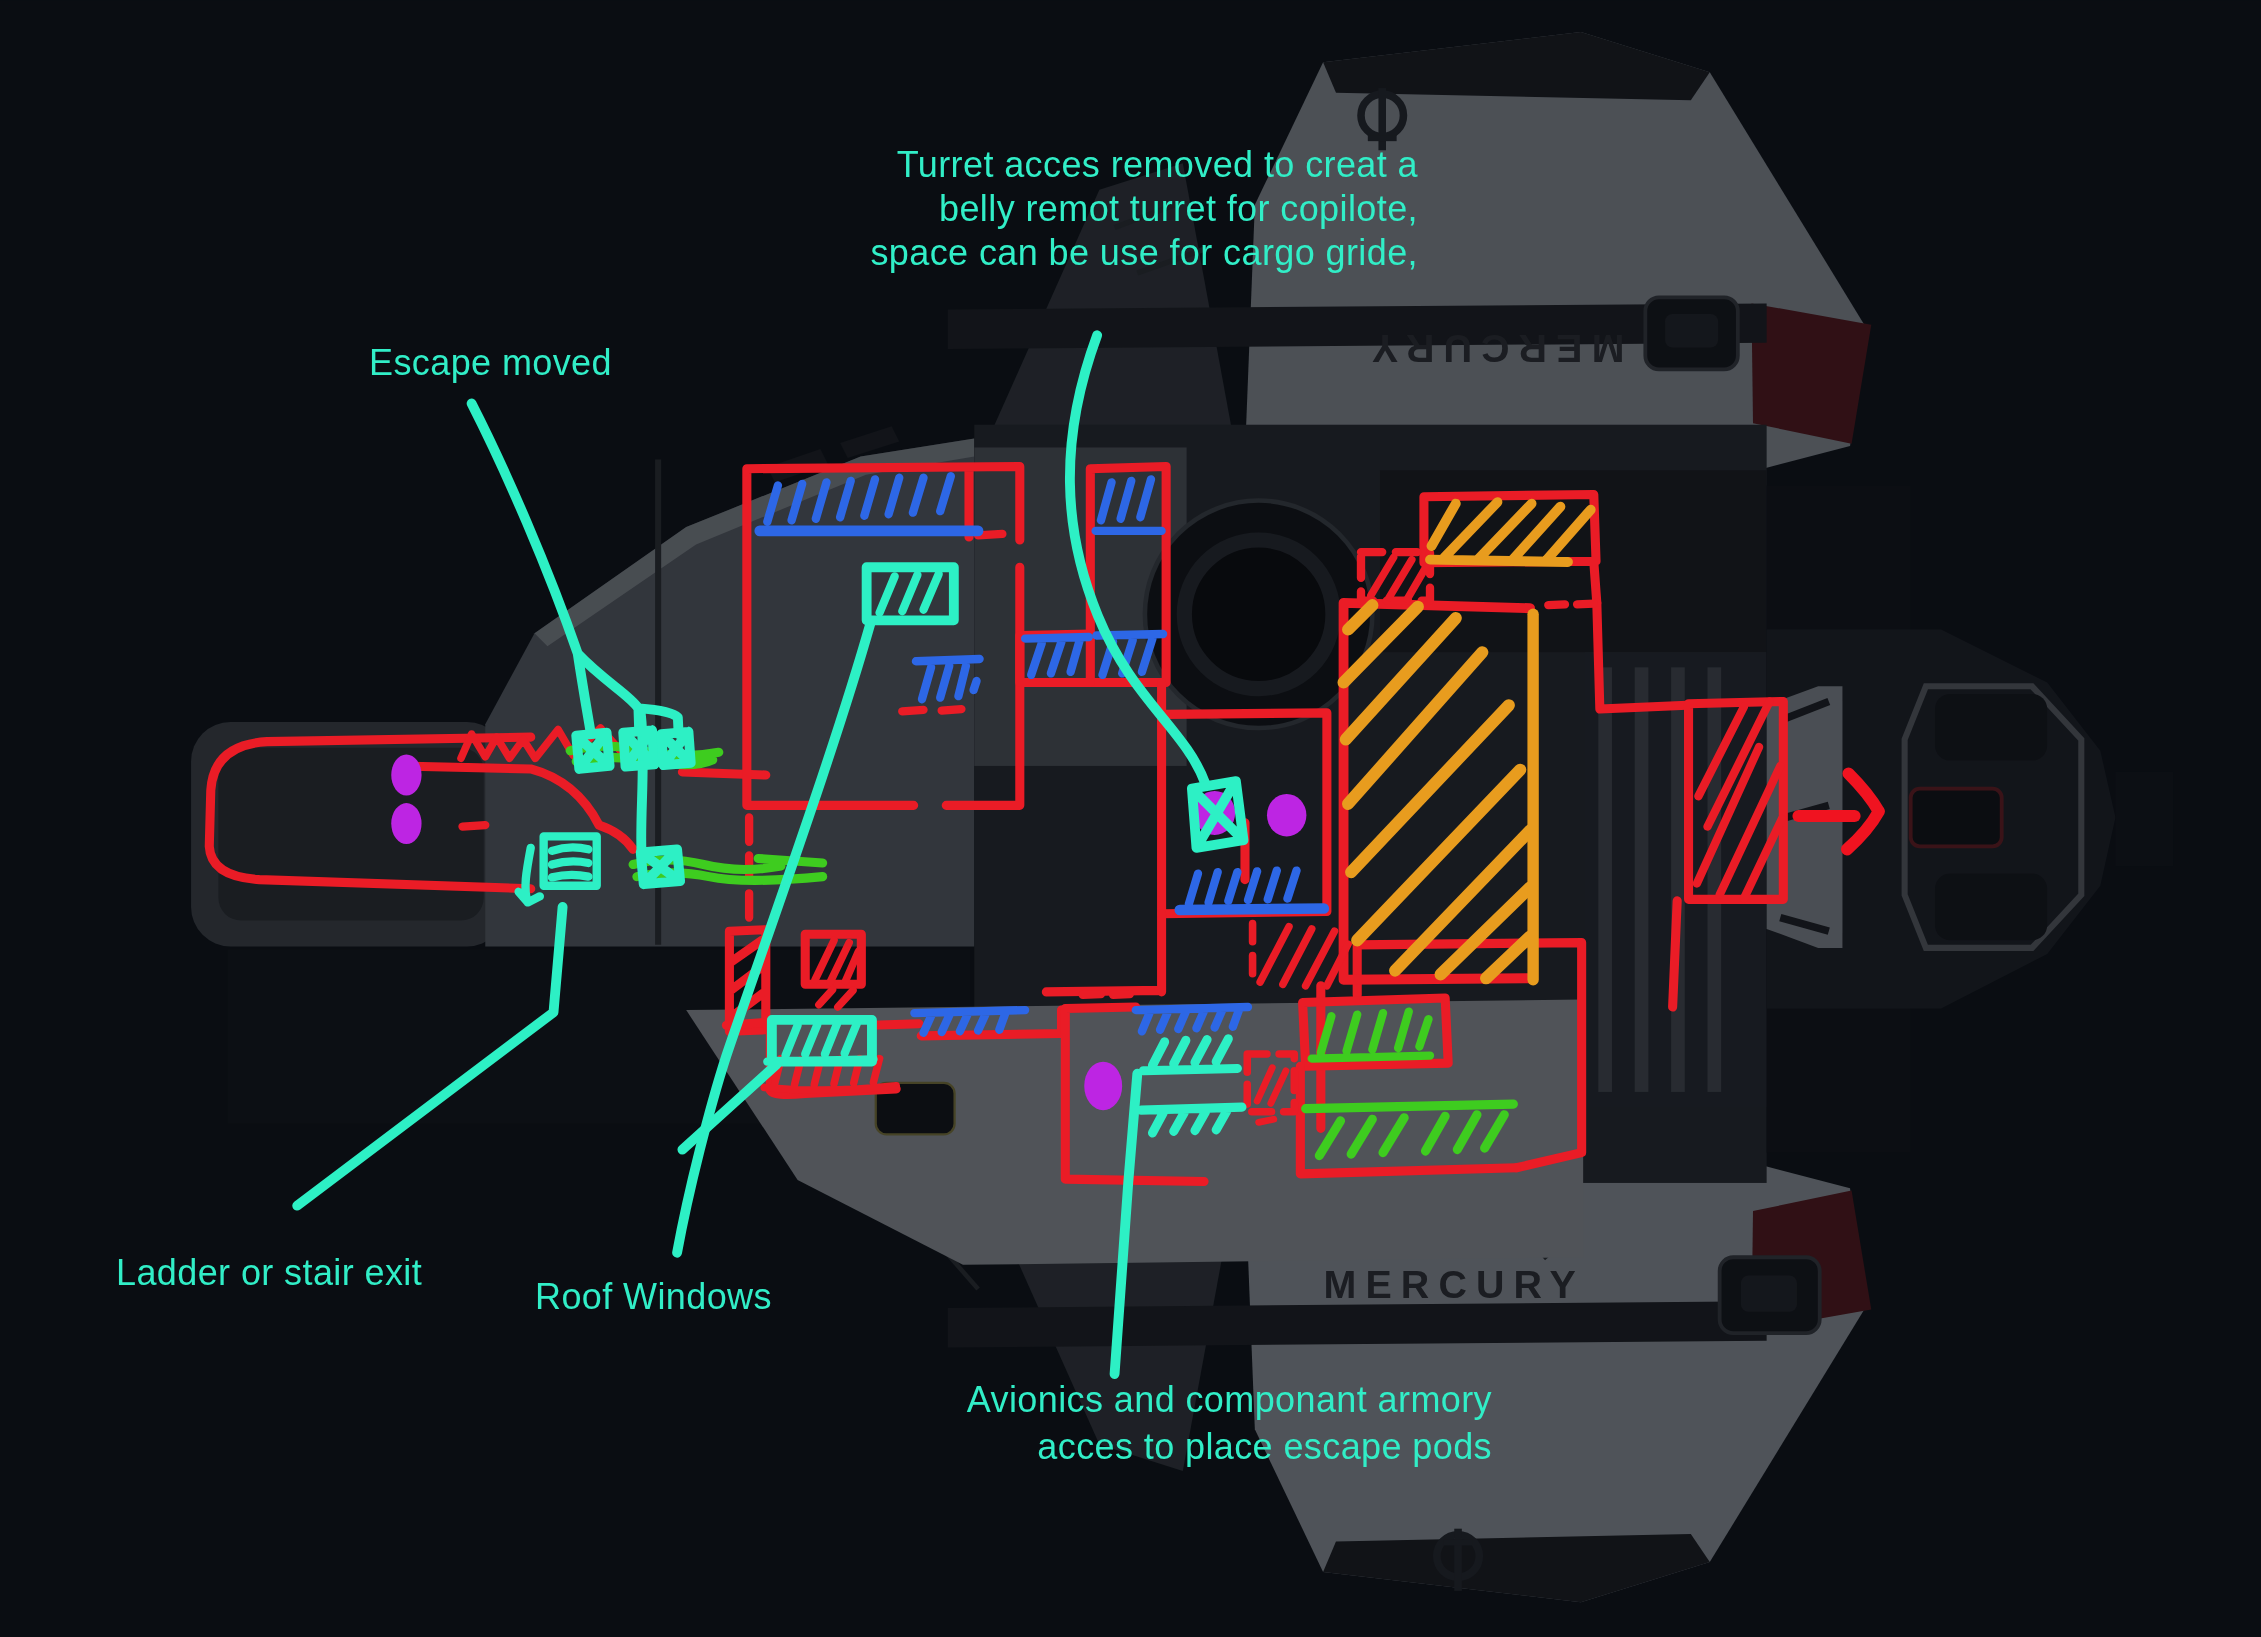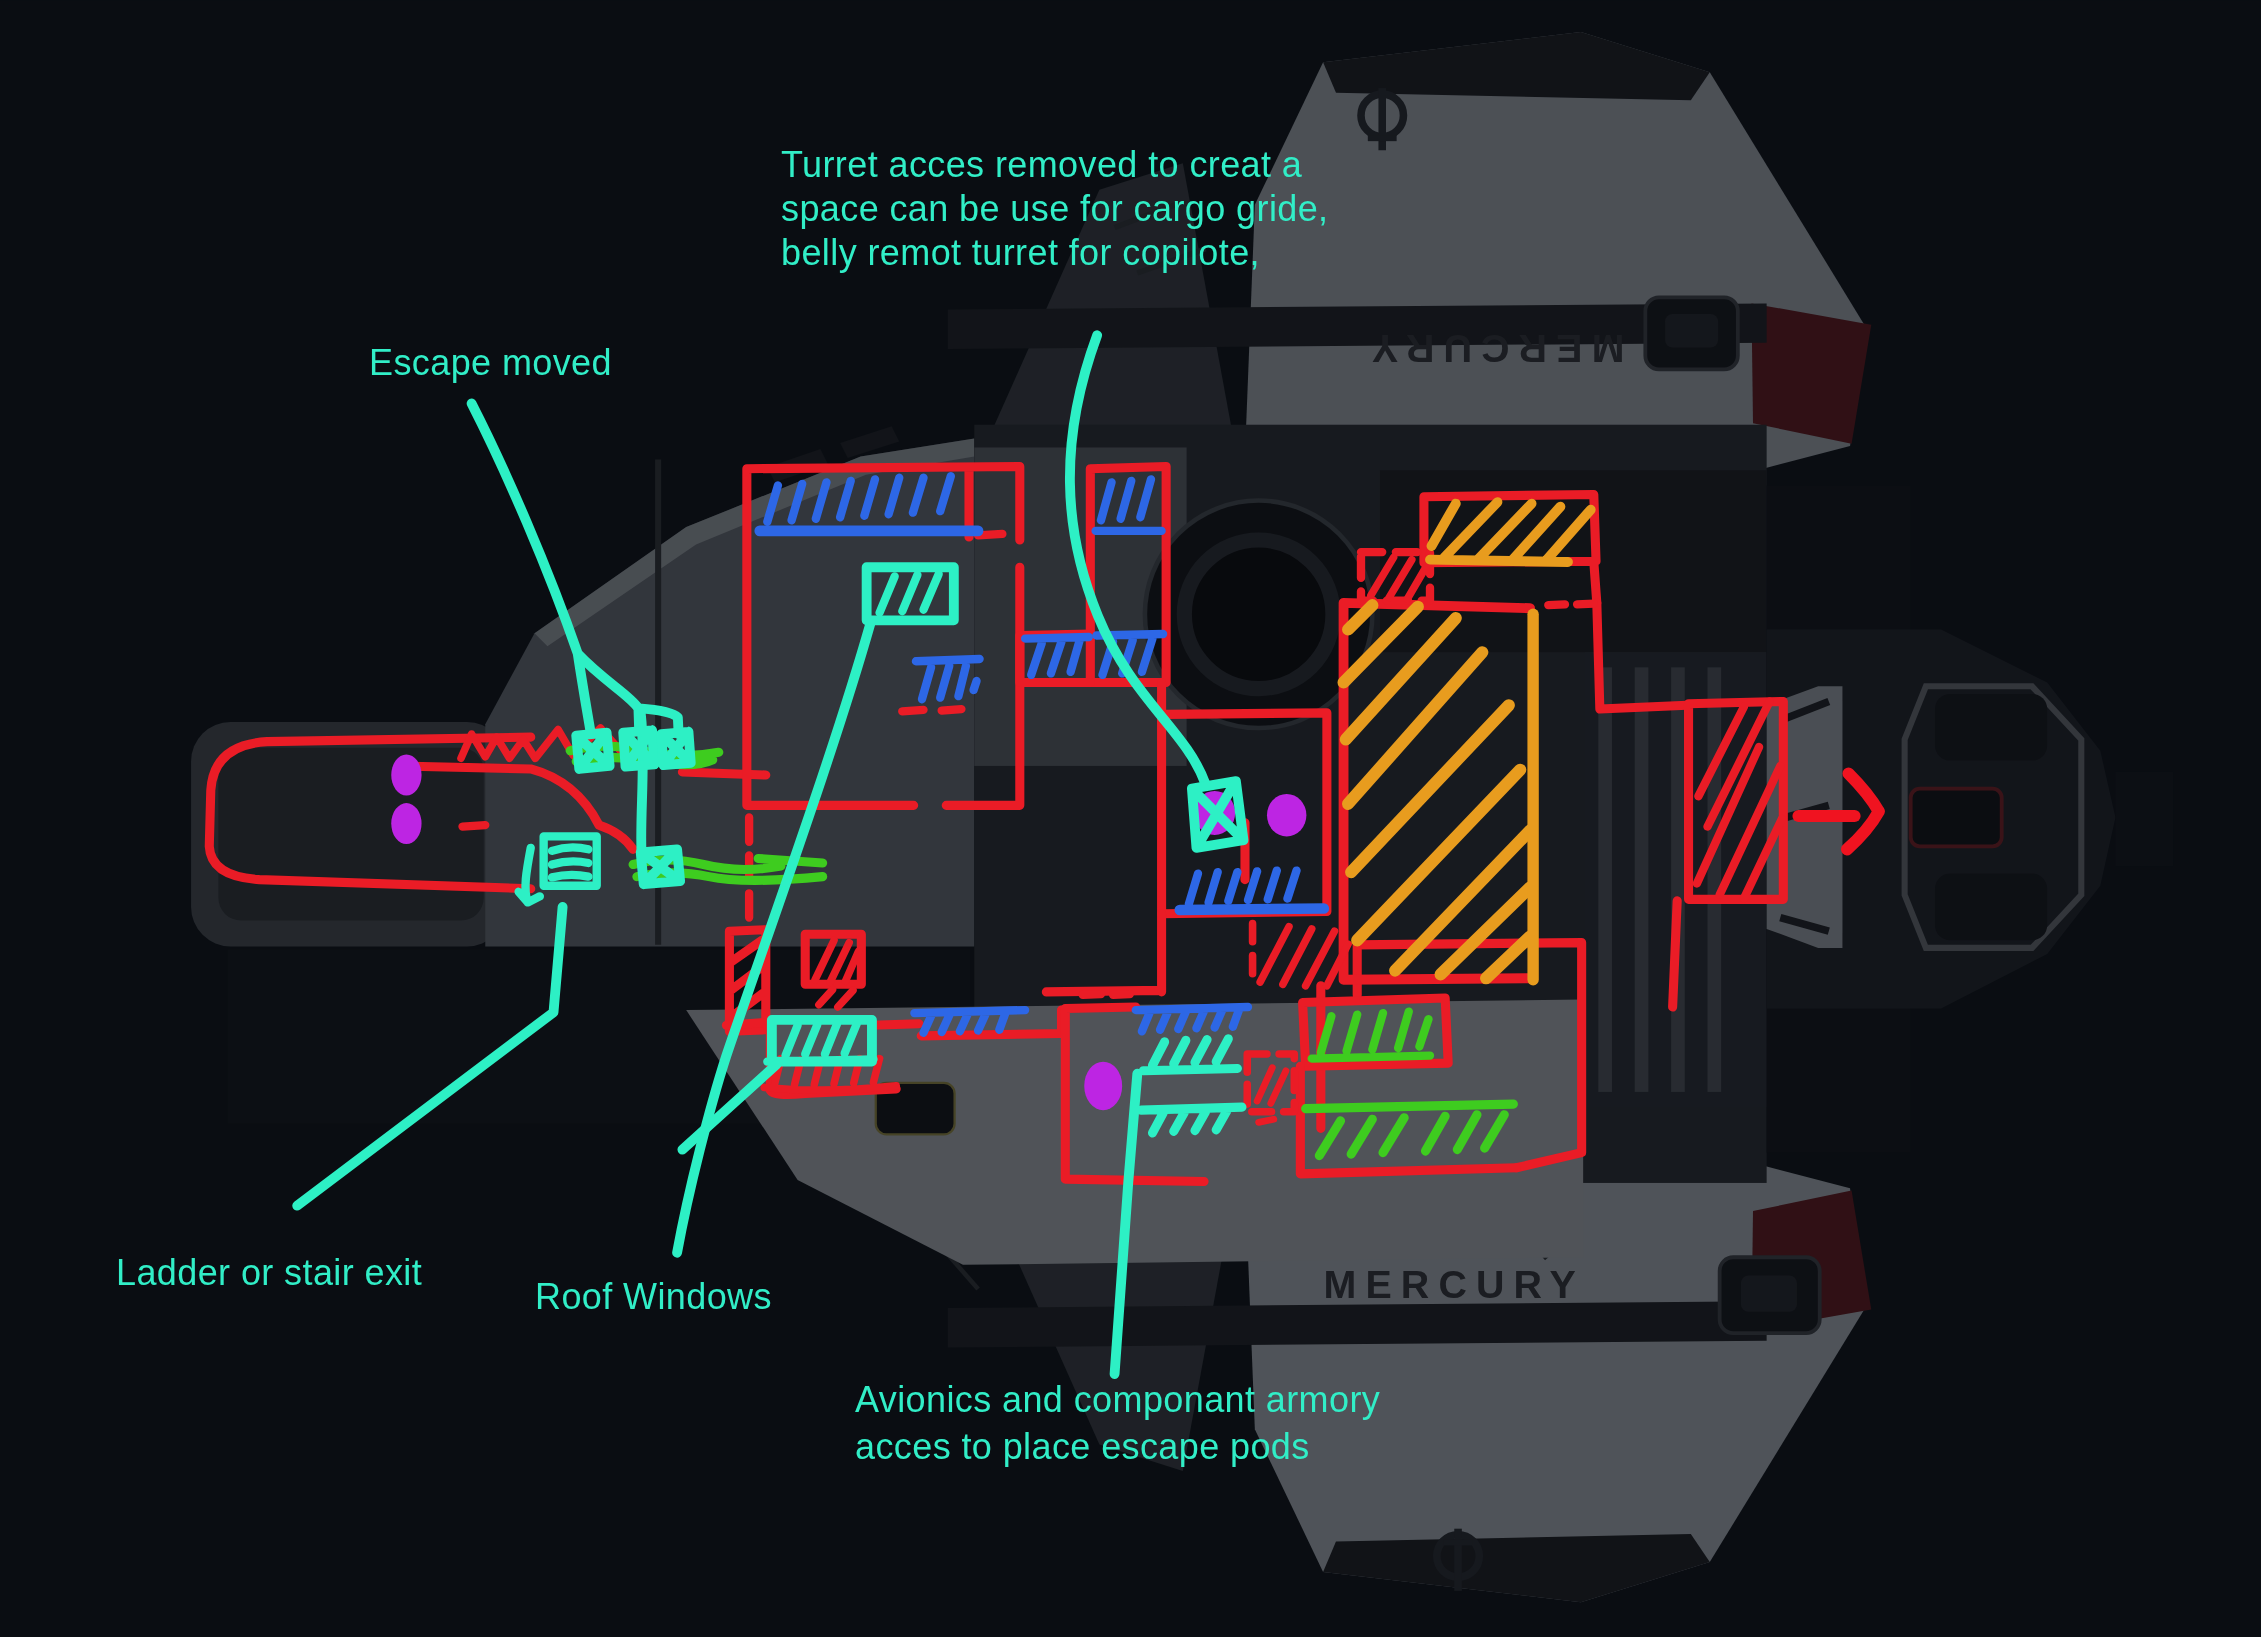--- a/index.html
+++ b/index.html
@@ -1,21 +1,21 @@
 <!DOCTYPE html>
 <html style="font-size:12px"><head>
 <meta charset="utf-8">
 <style>
   html,body{margin:0;padding:0;background:#0a0e13;}
   .stage{position:relative;width:2261px;height:1638px;overflow:hidden;
          font-family:"Liberation Sans", sans-serif;background:#0a0e13;}
   .stage svg{position:absolute;left:0;top:0;}
   .note{position:absolute;color:#31eec7;font-size:36px;line-height:44px;
         letter-spacing:0.4px;white-space:pre;}
-  .note.center{text-align:left;white-space:normal;}
+  .note.center{text-align:right;white-space:normal;}
   .sk{fill:none;stroke-linecap:round;stroke-linejoin:round;}
   .red{stroke:#ea1c26;}
   .red2{stroke:#f01320;}
   .blue{stroke:#2d67e6;}
   .teal{stroke:#2df0c5;}
   .orange{stroke:#e89c1e;}
   .green{stroke:#3ecc1f;}
   .hullseam{stroke:#24272b;fill:none;}
   .shipname{font-family:"Liberation Sans", sans-serif;font-weight:700;
             font-size:52px;letter-spacing:12px;fill:#26282c;}
@@ -206,22 +206,22 @@
   </g>
 
   <g class="sk red2" stroke-width="16">
     <path d="M2372 1076 L2446 1076"></path>
     <path d="M2438 1020 C2458 1040 2470 1056 2478 1070 M2478 1070 C2468 1088 2452 1106 2436 1120"></path>
   </g>
 </svg>
 
 <div class="note center" style="left:781px;top:143px;width:637px;">
   <div>Turret acces removed to creat a</div>
+  <div>belly remot turret for copilote,</div>
   <div>space can be use for cargo gride,</div>
-  <div>belly remot turret for copilote,</div>
 </div>
 
 <div class="note" style="left:369px;top:341px;">Escape moved</div>
 
 <div class="note" style="left:116px;top:1251px;text-align:center;">Ladder or stair exit</div>
 
 <div class="note" style="left:535px;top:1275px;text-align:center;">Roof Windows</div>
 
 <div class="note center" style="left:855px;top:1376px;width:637px;line-height:47px;">
   <div>Avionics and componant armory</div>

